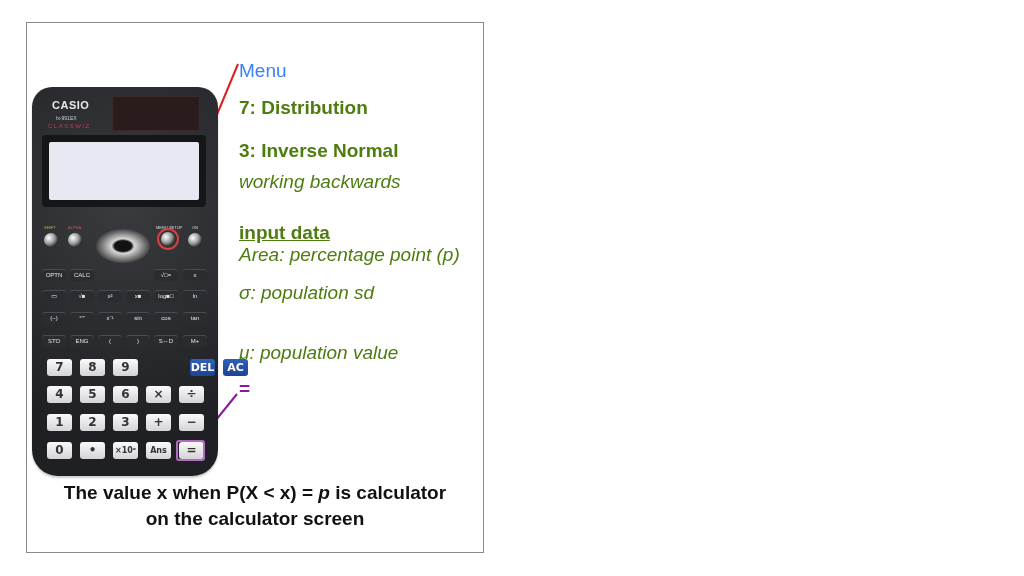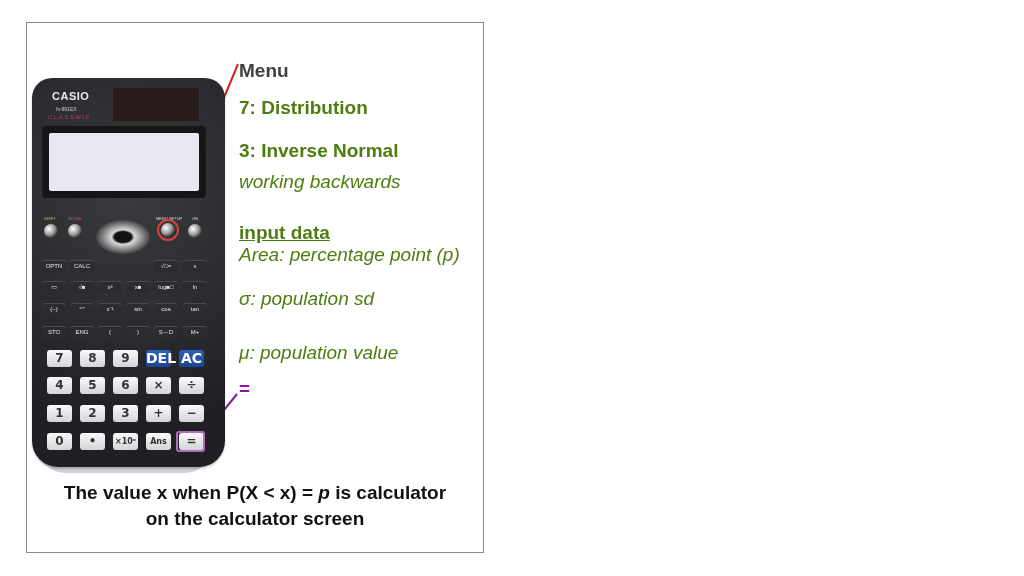--- a/index.html
+++ b/index.html
@@ -2,51 +2,51 @@
 <html><head>
 <meta charset="utf-8">
 <style>
   html, body { margin:0; padding:0; }
   body { width:1024px; height:576px; background:#ffffff; position:relative; overflow:hidden;
          font-family:"Liberation Sans", sans-serif; }
   .frame { position:absolute; left:26px; top:22px; width:458px; height:531px;
            border:1px solid #8a8a8a; box-sizing:border-box; background:#fff; }
   
   .calc { position:absolute; left:32px; top:78px; width:186px; height:395px; }
-  .calc-body { position:absolute; left:0; top:0; width:186px; height:389px; border-radius:20px 20px 26px 26px;
+  .calc-body { position:absolute; left:0; top:9px; width:186px; height:389px; border-radius:20px 20px 26px 26px;
                background:radial-gradient(circle at 50% 30%, #3a3b3e, #1f2023 80%);
-               box-shadow:0 2px 2px rgba(0,0,0,0.2);padding-left:7px; }
+               box-shadow:0 2px 2px rgba(0,0,0,0.2); }
   .calc-base { position:absolute; left:4px; top:350px; width:178px; height:45px; border-radius:0 0 30px 30px;
                background:linear-gradient(#e9e8ec, #cfced4); z-index:0; }
   .calc-body { z-index:1; }
   .brand { position:absolute; left:20px; top:12px; color:#e9e9e9; font-weight:bold; font-size:11px; letter-spacing:0.5px; }
   .model { position:absolute; left:24px; top:28px; color:#cfcfcf; font-size:5px; }
   .series { position:absolute; left:16px; top:36px; color:#c23a55; font-size:6px; letter-spacing:1.5px; }
   .solar { position:absolute; left:80px; top:9px; width:86px; height:33px; background:#2a1c1d; border-radius:2px;
            border:1px solid #3a2a2a; }
   .screen-bezel { position:absolute; left:10px; top:48px; width:164px; height:72px; border-radius:4px; background:#151617; }
   .screen { position:absolute; left:17px; top:55px; width:150px; height:58px; background:#e8e8f2; border-radius:2px; }
   .round-key { position:absolute; width:14px; height:14px; border-radius:50%;
                background:radial-gradient(circle at 35% 35%, #ffffff, #9a9a9a 45%, #2a2a2a 75%); }
   .dpad { position:absolute; left:64px; top:142px; width:54px; height:34px; border-radius:50%;
           background:radial-gradient(ellipse at 50% 50%, #111 22%, #d8d8d8 30%, #6a6a6a 60%, #222 80%); }
   .small-label { position:absolute; font-size:4px; color:#c9b24c; }
   .dk { position:absolute; width:24px; height:12px; border-radius:3px; background:#2b2c30;
         box-shadow:inset 0 1px 0 #4a4b50; color:#e6e6e6; font-size:6px; text-align:center; line-height:12px; }
   .wk { position:absolute; width:25px; height:17px; border-radius:3px; background:linear-gradient(#fafafa,#d4d4d8);
         color:#333; font-size:12px; font-weight:bold; text-align:center; line-height:17px; font-family:"DejaVu Sans", sans-serif; }
-  .bk { background:linear-gradient(#2f60b8,#1d4394); color:#fff; font-size:14px; }
+  .bk { background:linear-gradient(#2f60b8,#1d4394); color:#fff; font-size:11px;margin-left:44px; }
   .wk.small { font-size:8px; }
   .eq-hl { position:absolute; left:144px; top:353px; width:29px; height:21px; border:2px solid #b36bc2; border-radius:3px; box-sizing:border-box; }
   .menu-hl { position:absolute; left:125px; top:141px; width:22px; height:22px; border:2px solid #d84040; border-radius:50%; box-sizing:border-box; }
   
   .ann { position:absolute; left:239px; font-size:19px; color:#4d7c0f; white-space:nowrap; }
   .b { font-weight:bold; }
   .i { font-style:italic; }
-  .red { color:#404040; font-weight:bold; }
+  .red { color:#3b82f6; font-weight:normal; }
   .purple { color:#8a1a9a; font-weight:bold; }
   .caption { position:absolute; left:26px; width:458px; text-align:center; font-size:19px; font-weight:bold; color:#111; }
   svg.lines { position:absolute; left:0; top:0; }
 </style>
 </head>
 <body>
 
 <div class="frame"></div>
 
 <div class="calc">
@@ -128,18 +128,18 @@
   <line x1="238" y1="64" x2="169" y2="230" stroke="#d82020" stroke-width="2"></line>
   <line x1="237" y1="394" x2="199" y2="441" stroke="#8a1a9a" stroke-width="2"></line>
 </svg>
 
 <div class="ann red" style="top:60px;">Menu</div>
 <div class="ann b" style="top:97px;">7: Distribution</div>
 <div class="ann b" style="top:140px;">3: Inverse Normal</div>
 <div class="ann i" style="top:171px;">working backwards</div>
 <div class="ann b" style="top:222px;text-decoration:underline;">input data</div>
 <div class="ann i" style="top:244px;">Area: percentage point (p)</div>
-<div class="ann i" style="top:288px;">σ: population sd</div>
+<div class="ann i" style="top:282px;">σ: population sd</div>
 <div class="ann i" style="top:342px;">μ: population value</div>
 <div class="ann purple" style="top:378px;">=</div>
 
 <div class="caption" style="top:482px;"><span>The value x when P(X &lt; x) = </span><span class="i">p</span><span> is calculator</span></div>
 <div class="caption" style="top:508px;">on the calculator screen</div>
 
 </body></html>

